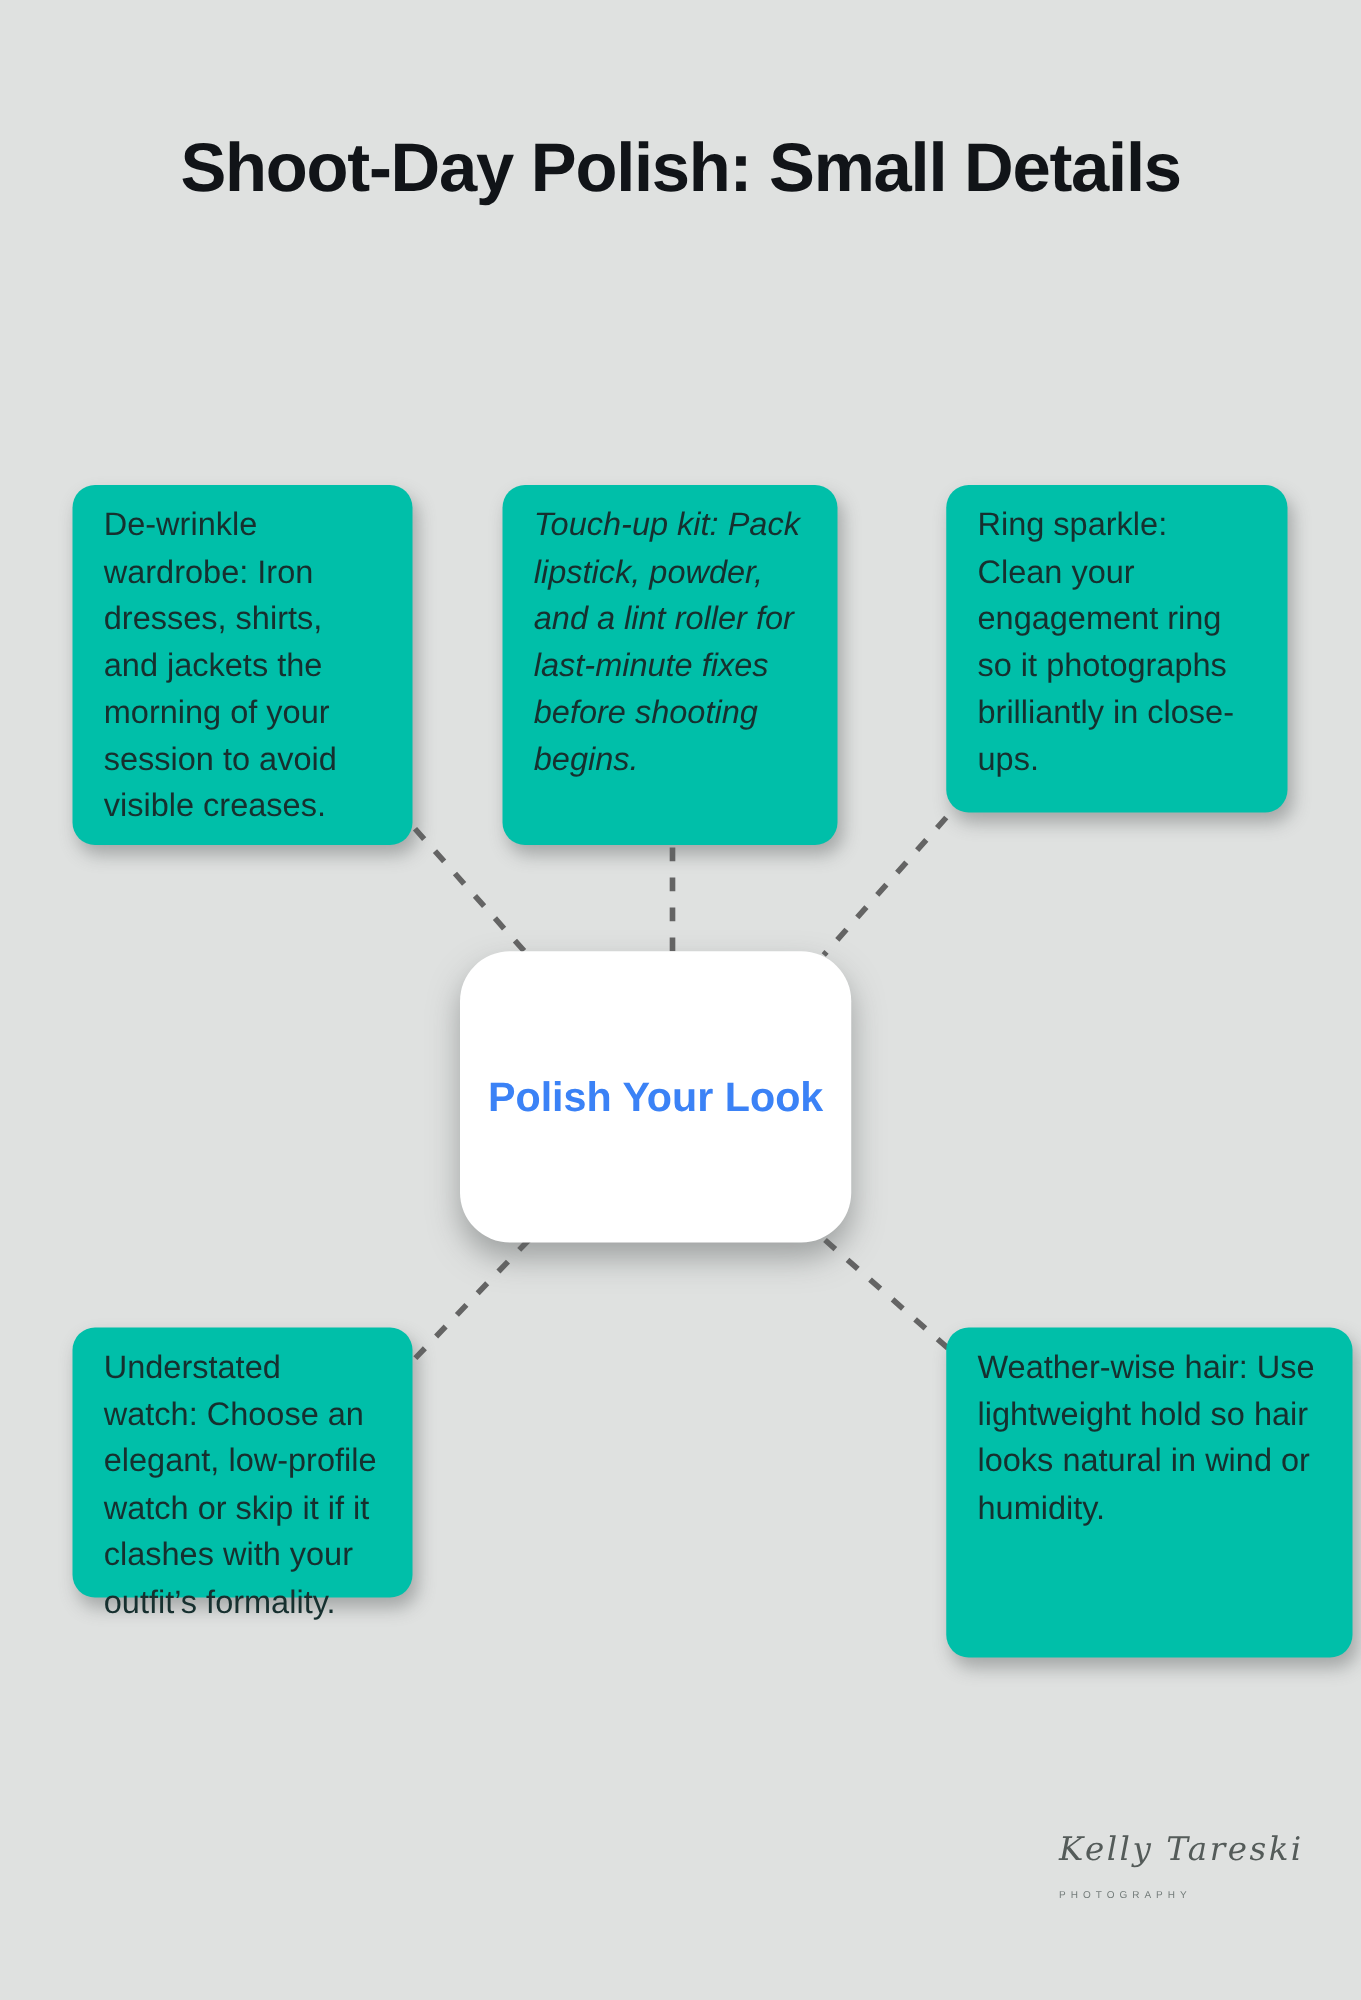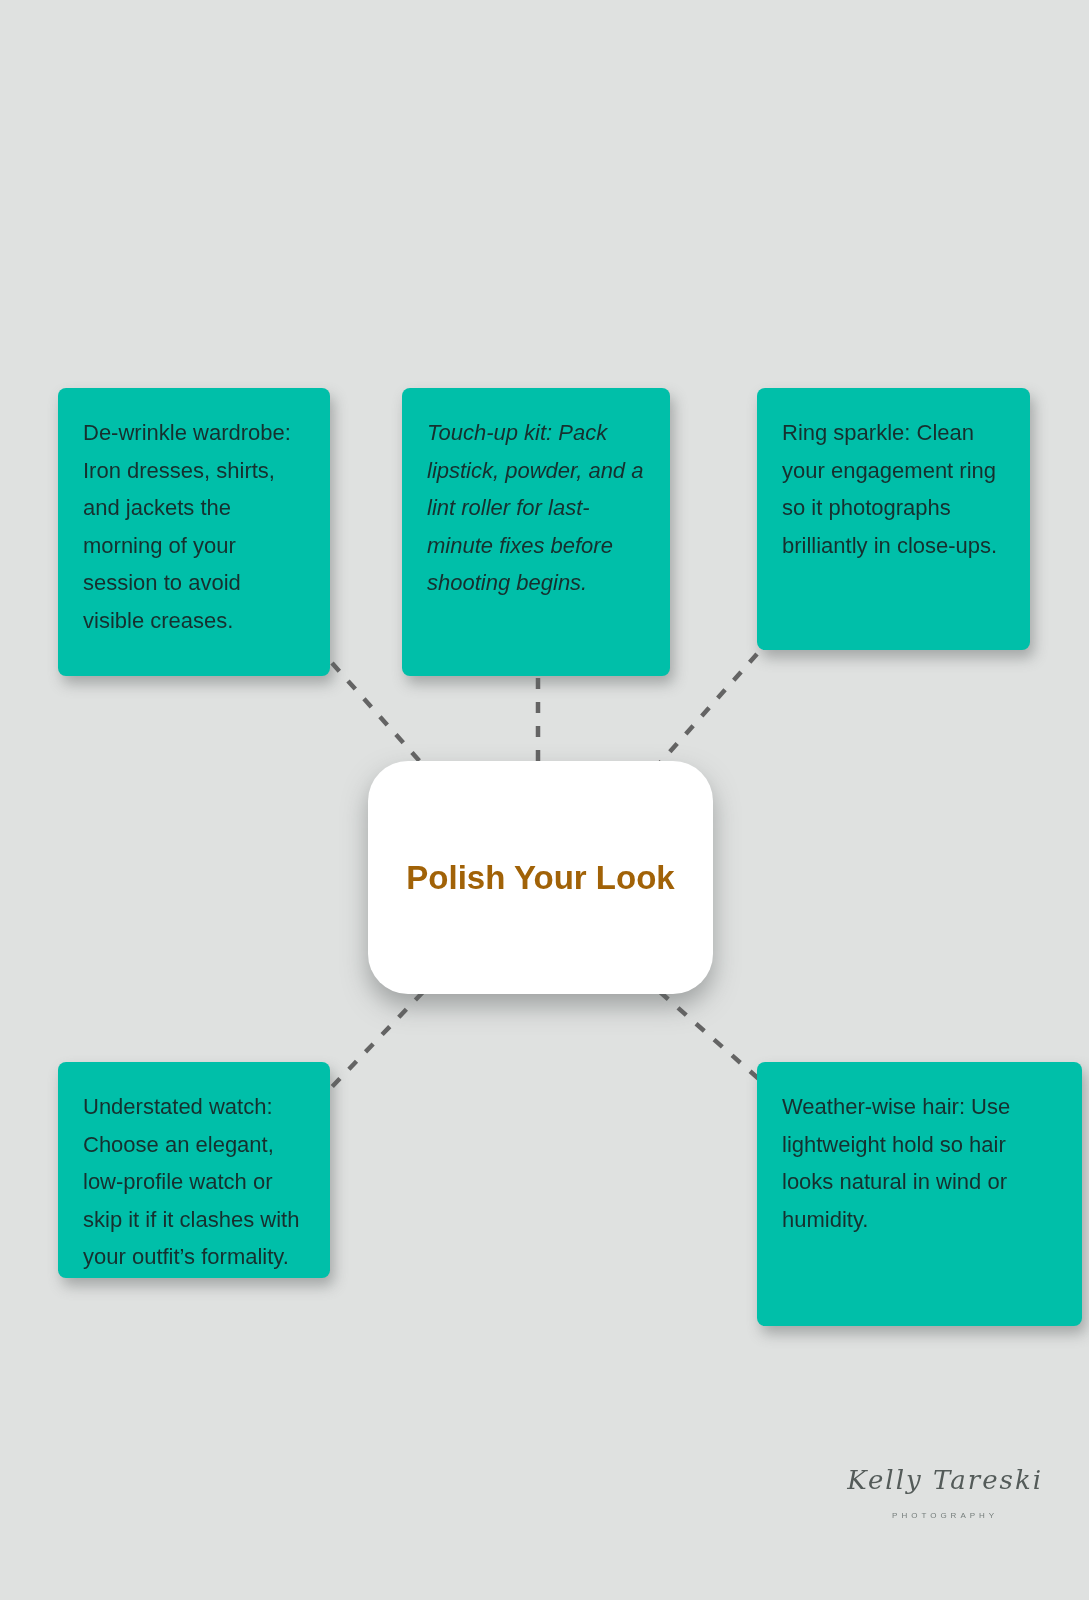--- a/index.html
+++ b/index.html
@@ -22,50 +22,49 @@
     z-index:2;
   }
   svg.connectors {
     position:absolute; left:0; top:0;
     width:1089px; height:1600px;
     z-index:0;
   }
   .card {
     position:absolute;
     background:#00bfa9;
-    border-radius:8px;
-    padding:26px 24px 24px 25px;
+    border-radius:18px;
+    padding:13px 24px 24px 25px;
     box-sizing:border-box;
     color:#16302f;
-    font-size:22px;
+    font-size:26px;
     line-height:37.5px;
     box-shadow: 4px 8px 14px rgba(95,100,100,0.45);
     z-index:1;
   }
   .card-top-left     { left:58px;  top:388px;  width:272px; height:288px; }
   .card-top-center   { left:402px; top:388px;  width:268px; height:288px;font-style:italic; }
   .card-top-right    { left:757px; top:388px;  width:273px; height:262px; }
   .card-bottom-left  { left:58px;  top:1062px; width:272px; height:216px; }
   .card-bottom-right { left:757px; top:1062px; width:325px; height:264px; }
   .center-card {
     position:absolute;
-    left:368px; top:761px; width:345px; height:233px;
+    left:368px; top:761px; width:313px; height:233px;
     background:#ffffff;
     border-radius:40px;
     display:flex; align-items:center; justify-content:center;
     font-weight:700;
     font-size:33px;
-    color:#a16207;
+    color:#3b82f6;
     box-shadow: 0 12px 24px rgba(95,100,100,0.5);
     z-index:1;
   }
   .signature {
     position:absolute;
     right:46px; bottom:80px;
-    text-align:center;
     z-index:1;
   }
   .sig-name {
     font-family:"DejaVu Serif", serif;
     font-style:italic;
     font-size:26px;
     letter-spacing:2px;
     color:#3c4442;
     opacity:0.85;
   }
@@ -74,20 +73,21 @@
     letter-spacing:4px;
     color:#5a6462;
     margin-top:16px;
     opacity:0.8;
   }
 </style>
 </head>
 <body>
 
 <div class="title">
+  <div>Shoot-Day Polish: Small Details</div>
 </div>
 
 <svg class="connectors" viewBox="0 0 1089 1600" xmlns="http://www.w3.org/2000/svg">
   <line x1="332" y1="663" x2="424" y2="766" stroke="#646464" stroke-width="4.5" stroke-dasharray="11 13"></line>
   <line x1="538" y1="678" x2="538" y2="764" stroke="#646464" stroke-width="4.5" stroke-dasharray="11 13"></line>
   <line x1="757" y1="654" x2="659" y2="764" stroke="#646464" stroke-width="4.5" stroke-dasharray="11 13"></line>
   <line x1="423" y1="992" x2="327" y2="1092" stroke="#646464" stroke-width="4.5" stroke-dasharray="11 13"></line>
   <line x1="660" y1="992" x2="760" y2="1080" stroke="#646464" stroke-width="4.5" stroke-dasharray="11 13"></line>
 </svg>
 

